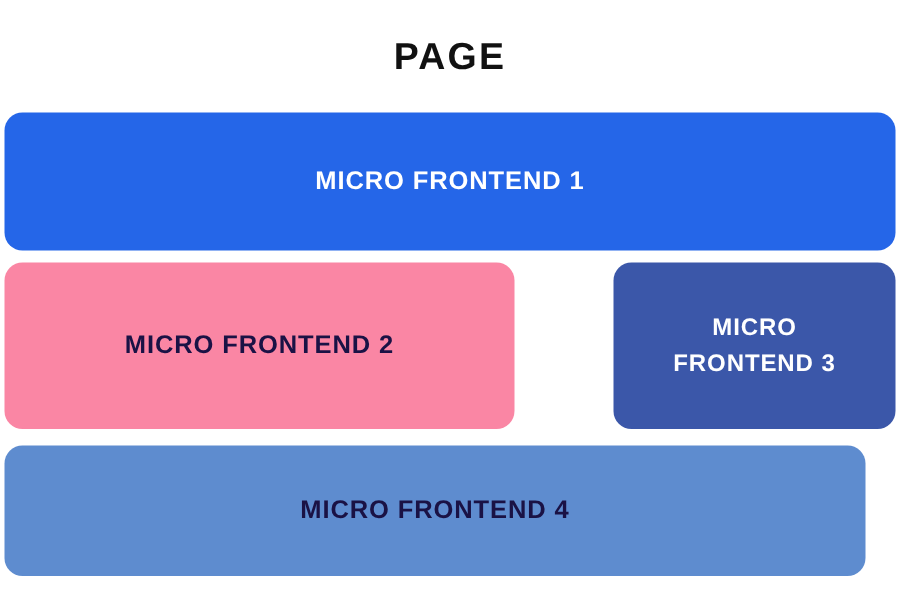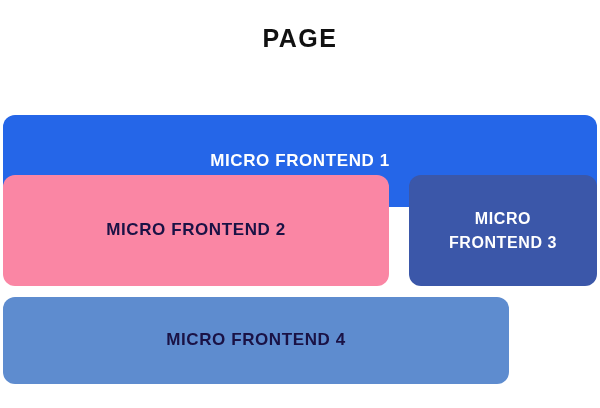--- a/index.html
+++ b/index.html
@@ -33,24 +33,24 @@
     align-items: center;
     justify-content: center;
     text-align: center;
   }
   .block-label {
     font-weight: 800;
     font-size: 17px;
     letter-spacing: 0.6px;
     line-height: 1.45;
   }
-  .mf1 { left: 3px;   top: 75px;  width: 594px; height: 92px; margin-top: 40px; }
-  .mf2 { left: 3px;   top: 175px; width: 386px; height: 111px; }
+  .mf1 { left: 3px;   top: 75px;  width: 594px; height: 92px; }
+  .mf2 { left: 3px;   top: 175px; width: 340px; height: 111px; }
   .mf3 { left: 409px; top: 175px; width: 188px; height: 111px; }
-  .mf4 { left: 3px;   top: 297px; width: 506px; height: 87px; }
+  .mf4 { left: 3px;   top: 297px; width: 574px; height: 87px; }
   .mf3 .block-label {
     font-size: 16px;
     max-width: 120px;
     line-height: 1.5;
   }
 </style>
 </head>
 <body>
 
 <div class="canvas">

